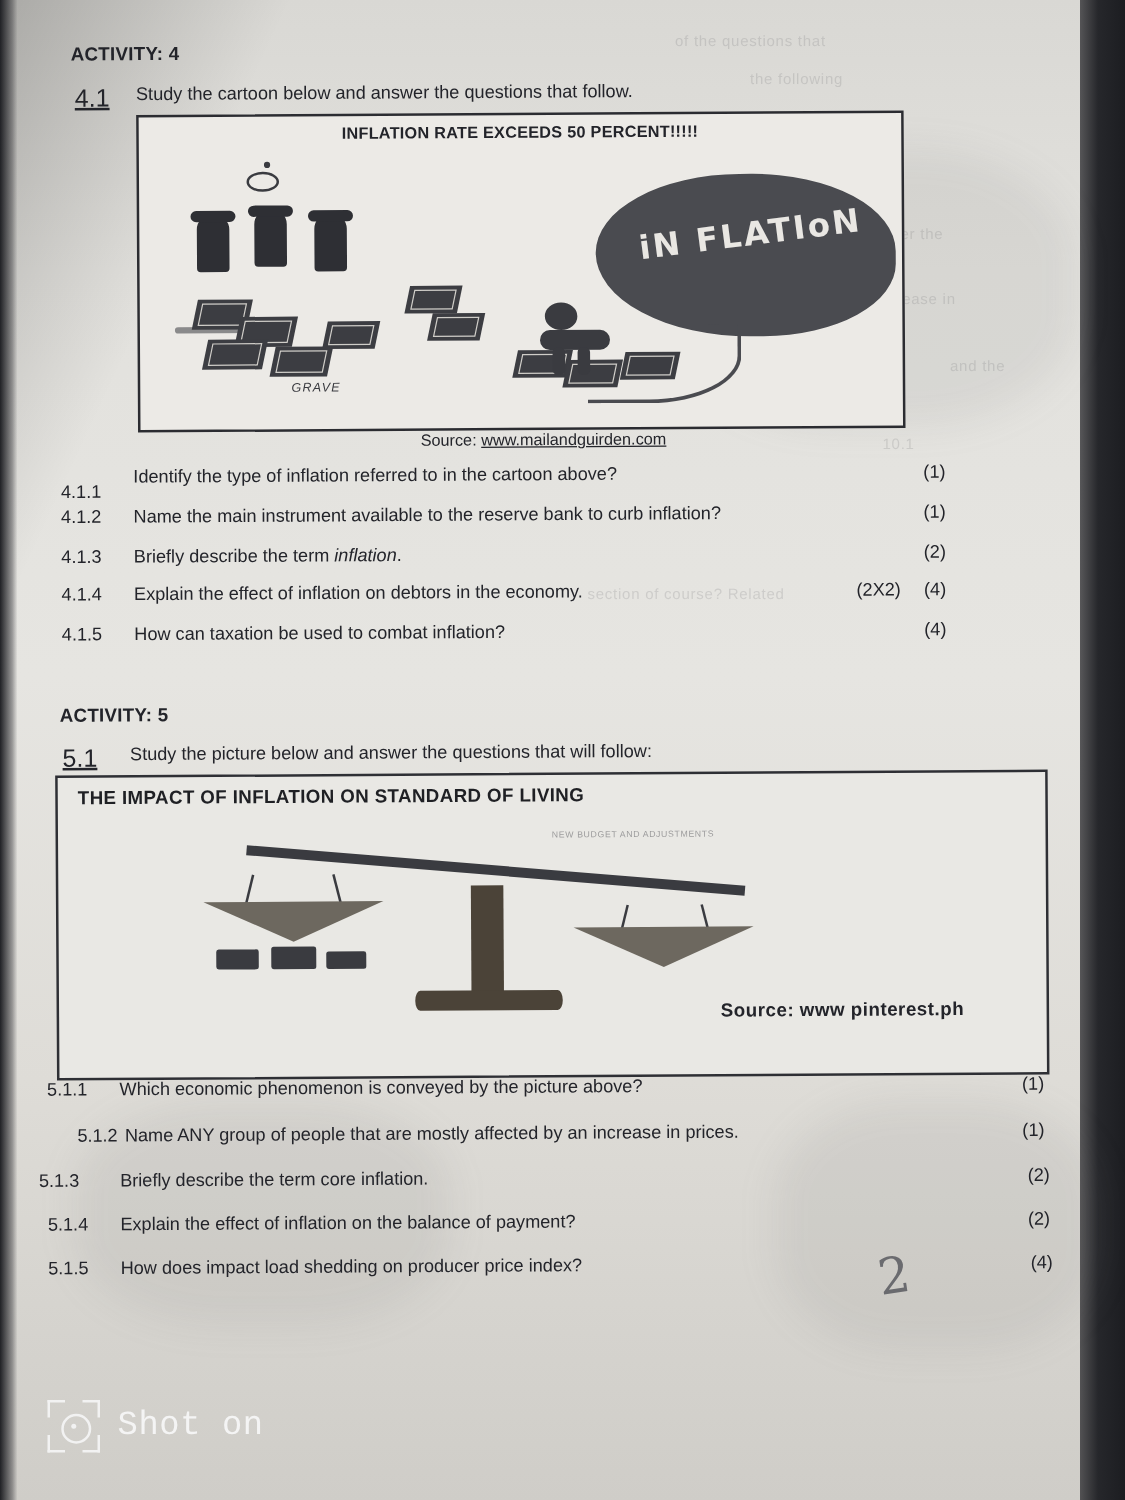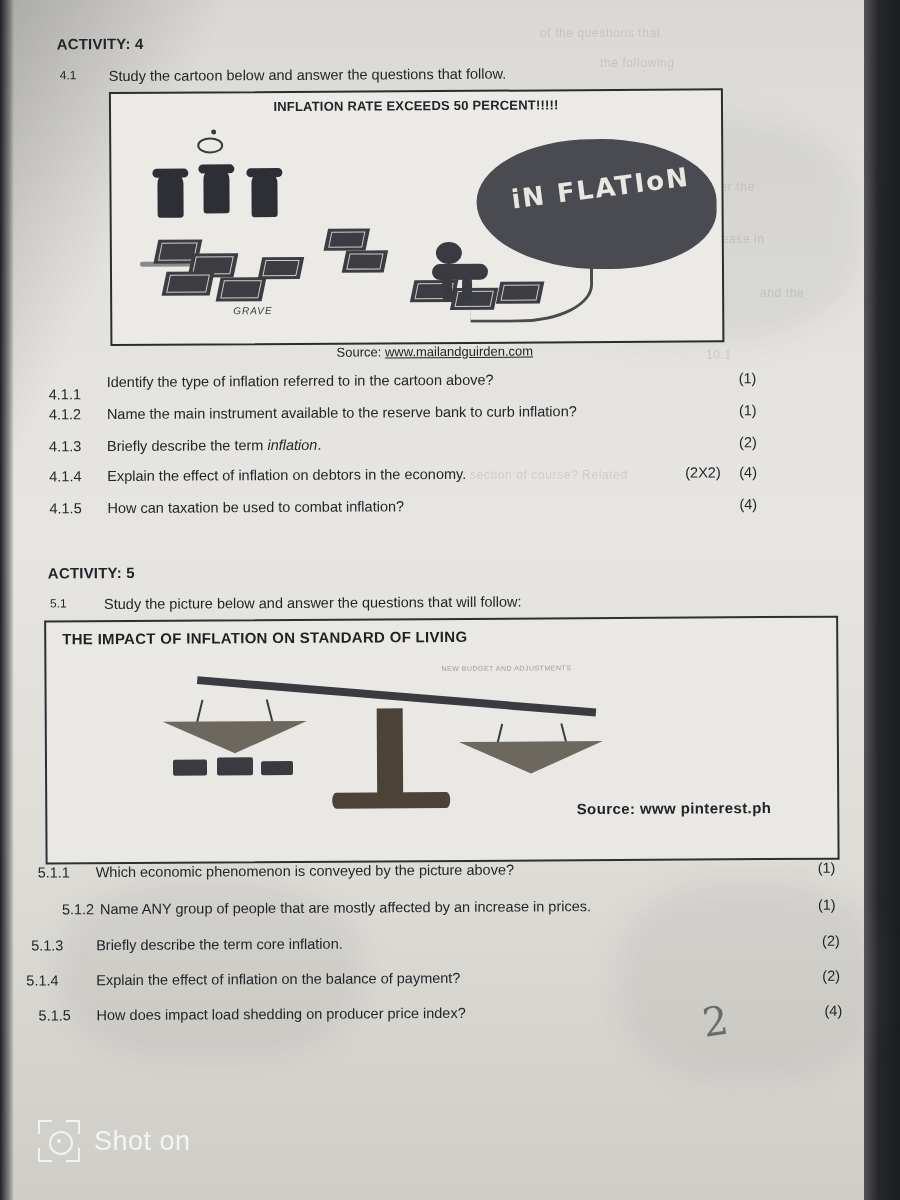--- a/index.html
+++ b/index.html
@@ -69,21 +69,22 @@
     color: #23242a;
   }
   .act-heading {
     position: absolute;
     font-weight: bold;
     font-size: 15px;
     letter-spacing: 0.2px;
   }
   .intro-num {
     position: absolute;
-    font-size: 12px;
+    font-size: 20px;
+    text-decoration: underline;
   }
   .intro-text {
     position: absolute;
     font-size: 14.5px;
   }
   .q-row {
     position: absolute;
     font-size: 14.5px;
     white-space: nowrap;
   }
@@ -305,21 +306,21 @@
     border-radius: 50%;
   }
   #wm-text {
     color: #f4f4f4;
     font-size: 27px;
     letter-spacing: 0.5px;
     display: flex;
     align-items: baseline;
     gap: 9px;
   }
-  #wm-shot { font-family: Liberation Sans, sans-serif; font-weight: 400; }
+  #wm-shot { font-family: Liberation Mono, monospace; font-weight: 400; }
   #wm-model {
     font-family: "DejaVu Sans Mono", monospace;
     font-weight: bold;
     letter-spacing: 1px;
   }
 </style>
 </head>
 <body>
 
 <div id="page">
@@ -461,21 +462,21 @@
       <span class="q-mark" style="left:816px;">(1)</span>
     </div>
 
     <div class="q-row" style="left:0px; top:935px;">
       <span class="q-num" style="left:29px;">5.1.3</span>
       <span class="q-text" style="left:94px;">Briefly describe the term core inflation.</span>
       <span class="q-mark" style="left:820px;">(2)</span>
     </div>
 
     <div class="q-row" style="left:0px; top:970px;">
-      <span class="q-num" style="left:24px;text-align:center;">5.1.4</span>
+      <span class="q-num" style="left:36px;text-align:center;">5.1.4</span>
       <span class="q-text" style="left:94px;">Explain the effect of inflation on the balance of payment?</span>
       <span class="q-mark" style="left:820px;">(2)</span>
     </div>
 
     <div class="q-row" style="left:0px; top:1005px;">
       <span class="q-num" style="left:36px;">5.1.5</span>
       <span class="q-text" style="left:94px;">How does impact load shedding on producer price index?</span>
       <span class="q-mark" style="left:822px;">(4)</span>
     </div>
 

